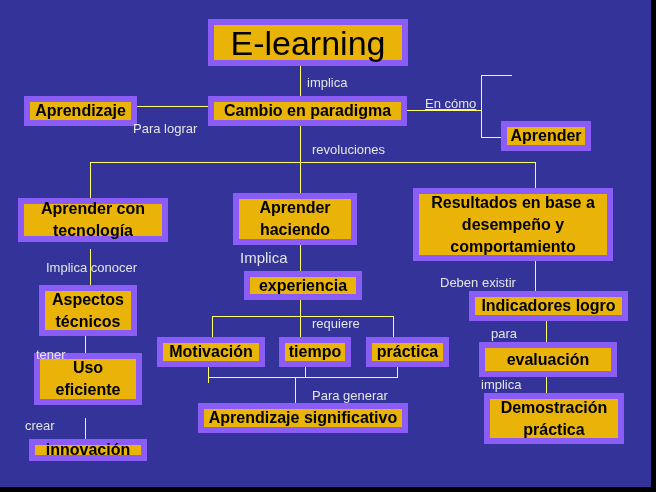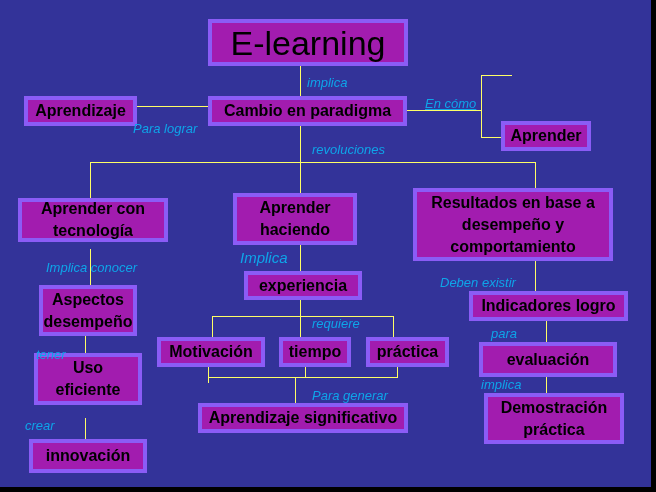--- a/index.html
+++ b/index.html
@@ -1,19 +1,19 @@
 <!DOCTYPE html>
 <html><head>
   <meta charset="utf-8">
   <style>
     html, body { margin:0; padding:0; }
     body { width:656px; height:492px; background:#000; position:relative; overflow:hidden; font-family:"Liberation Sans", sans-serif; }
     #canvas { position:absolute; left:0; top:0; width:651px; height:487px; background:#333399; }
-    .node { position:absolute; background:#a21caf; border:4px solid #8b5cf6; box-sizing:border-box; color:#000; font-weight:bold; font-size:16px; display:flex; align-items:center; justify-content:center; text-align:center; line-height:22px; white-space:pre-line; }
-    .lbl { position:absolute; color:#0ea5e9; font-size:13px; white-space:nowrap; line-height:14px;font-style:italic; }
+    .node { position:absolute; background:#eab308; border:6px solid #8b5cf6; box-sizing:border-box; color:#000; font-weight:bold; font-size:16px; display:flex; align-items:center; justify-content:center; text-align:center; line-height:22px; white-space:pre-line; }
+    .lbl { position:absolute; color:#e5e5e5; font-size:13px; white-space:nowrap; line-height:14px; }
     .line { position:absolute; background:#ffff66; }
     .h { height:1px; }
     .v { width:1px; }
   </style>
 </head>
 <body>
 
 <div id="canvas">
 
   <div class="line v" style="left:300px;top:65px;height:32px"></div>
@@ -48,33 +48,33 @@
   <div class="node" style="left:24px;top:96px;width:113px;height:30px">Aprendizaje</div>
   <div class="node" style="left:501px;top:121px;width:90px;height:30px">Aprender</div>
   <div class="node" style="left:18px;top:198px;width:150px;height:44px">Aprender con
 tecnología</div>
   <div class="node" style="left:233px;top:193px;width:124px;height:52px">Aprender
 haciendo</div>
   <div class="node" style="left:413px;top:188px;width:200px;height:73px">Resultados en base a
 desempeño y
 comportamiento</div>
   <div class="node" style="left:39px;top:285px;width:98px;height:51px">Aspectos
-desempeño</div>
+técnicos</div>
   <div class="node" style="left:244px;top:271px;width:118px;height:29px">experiencia</div>
   <div class="node" style="left:469px;top:291px;width:159px;height:30px">Indicadores logro</div>
   <div class="node" style="left:157px;top:337px;width:108px;height:30px">Motivación</div>
   <div class="node" style="left:279px;top:337px;width:72px;height:30px">tiempo</div>
   <div class="node" style="left:366px;top:337px;width:83px;height:30px">práctica</div>
   <div class="node" style="left:479px;top:342px;width:138px;height:35px">evaluación</div>
   <div class="node" style="left:34px;top:353px;width:108px;height:52px">Uso
 eficiente</div>
   <div class="node" style="left:198px;top:403px;width:210px;height:30px">Aprendizaje significativo</div>
   <div class="node" style="left:484px;top:393px;width:140px;height:51px">Demostración
 práctica</div>
-  <div class="node" style="left:29px;top:439px;width:118px;height:34px">innovación</div>
+  <div class="node" style="left:29px;top:439px;width:118px;height:22px">innovación</div>
 
   <div class="lbl" style="left:307px;top:76px">implica</div>
   <div class="lbl" style="left:133px;top:122px">Para lograr</div>
   <div class="lbl" style="left:425px;top:97px;text-decoration:underline">En cómo</div>
   <div class="lbl" style="left:312px;top:143px">revoluciones</div>
   <div class="lbl" style="left:46px;top:261px">Implica conocer</div>
   <div class="lbl" style="left:240px;top:251px;font-size:15px">Implica</div>
   <div class="lbl" style="left:440px;top:276px">Deben existir</div>
   <div class="lbl" style="left:312px;top:317px">requiere</div>
   <div class="lbl" style="left:491px;top:327px">para</div>

